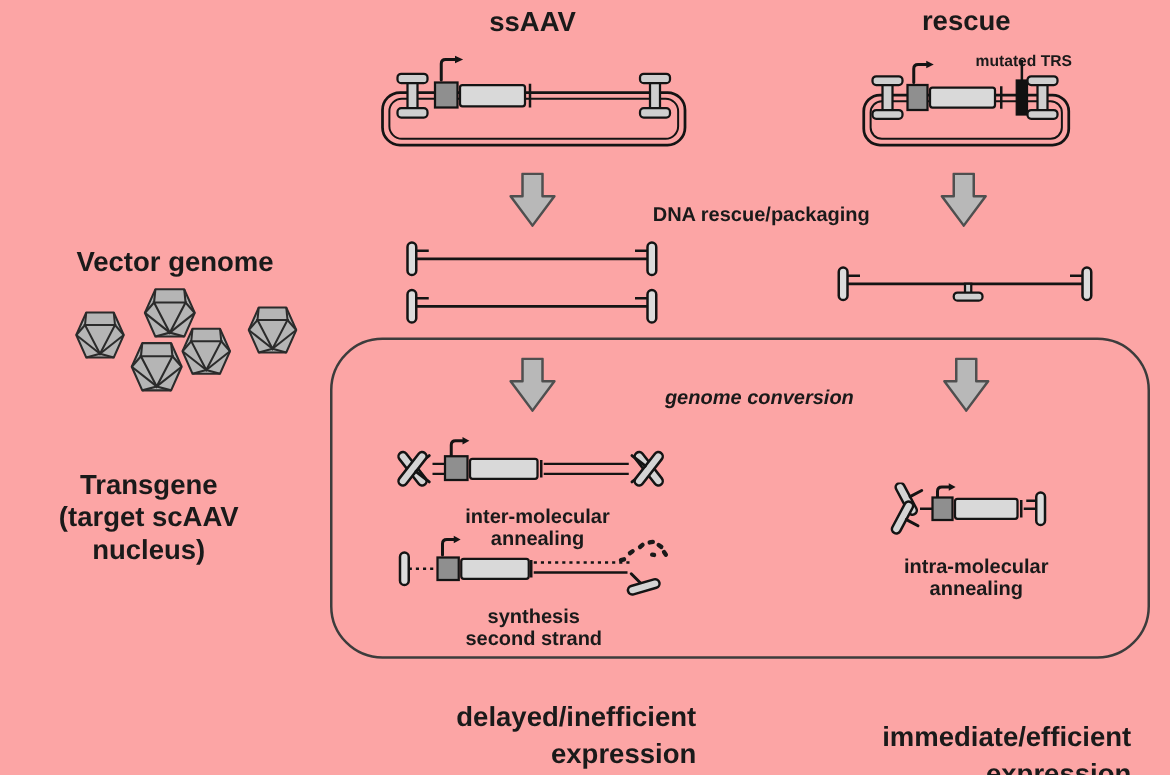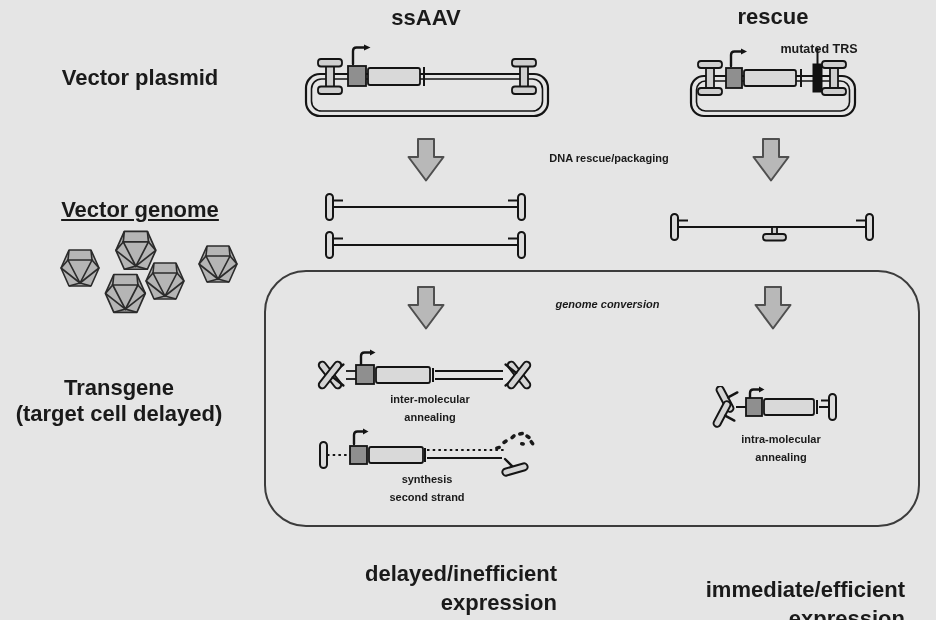--- a/index.html
+++ b/index.html
@@ -1,24 +1,24 @@
 <!DOCTYPE html>
 <html><head>
 <meta charset="utf-8">
 <style>
   html,body{margin:0;padding:0;background:#fff;}
   .stage{
-    position:relative;width:936px;height:620px;background:#e5e5e5;
+    position:relative;width:936px;height:620px;background:#fca5a5;
     font-family:"Liberation Sans",sans-serif;color:#1a1a1a;overflow:hidden;
   }
   .lbl{position:absolute;font-weight:bold;text-align:center;line-height:1.15;}
   .ln{display:block;}
   .abs{position:absolute;}
   .fs22{font-size:22px;}
-  .fs16{font-size:11px;line-height:17.5px;}
+  .fs16{font-size:16px;line-height:17.5px;margin-top:14px;}
   .fs12{font-size:12.5px;}
   .outcome{font-size:22px;line-height:29px;text-align:right;}
   .nucleus{
     position:absolute;left:264px;top:270px;width:652px;height:253px;
     border:2px solid #3c3c3c;border-radius:42px;background:transparent;
   }
   
   .dna{stroke:#141414;fill:none;}
   .loop{stroke:#141414;fill:none;}
   .itr{fill:#cfcfcf;stroke:#141414;stroke-width:1.8;}
@@ -44,29 +44,26 @@
 
   <div class="nucleus"></div>
 
   <div class="lbl fs22" style="left:366px;top:5px;width:120px;">
     <span>ssAAV</span>
   </div>
   <div class="lbl fs22" style="left:713px;top:4px;width:120px;">
     <span>rescue</span>
   </div>
 
-  <div class="lbl fs22" style="left:30px;top:65px;width:220px;">
-    <span>Vector plasmid</span>
-  </div>
-  <div class="lbl fs22" style="left:30px;top:197px;width:220px;text-decoration:underline;">
+  <div class="lbl fs22" style="left:30px;top:197px;width:220px;">
     <span>Vector genome</span>
   </div>
   <div class="lbl fs22" style="left:0px;top:375px;width:238px;line-height:26px;">
     <span class="ln">Transgene</span>
-    <span class="ln">(target cell delayed)</span>
+    <span class="ln">(target scAAV nucleus)</span>
   </div>
 
   <div class="lbl fs12" style="left:764px;top:42px;width:110px;">
     <span>mutated TRS</span>
   </div>
   <div class="lbl fs16" style="left:499px;top:150px;width:220px;">
     <span>DNA rescue/packaging</span>
   </div>
   <div class="lbl fs16" style="left:505px;top:296px;width:205px;font-style:italic;">
     <span>genome conversion</span>

